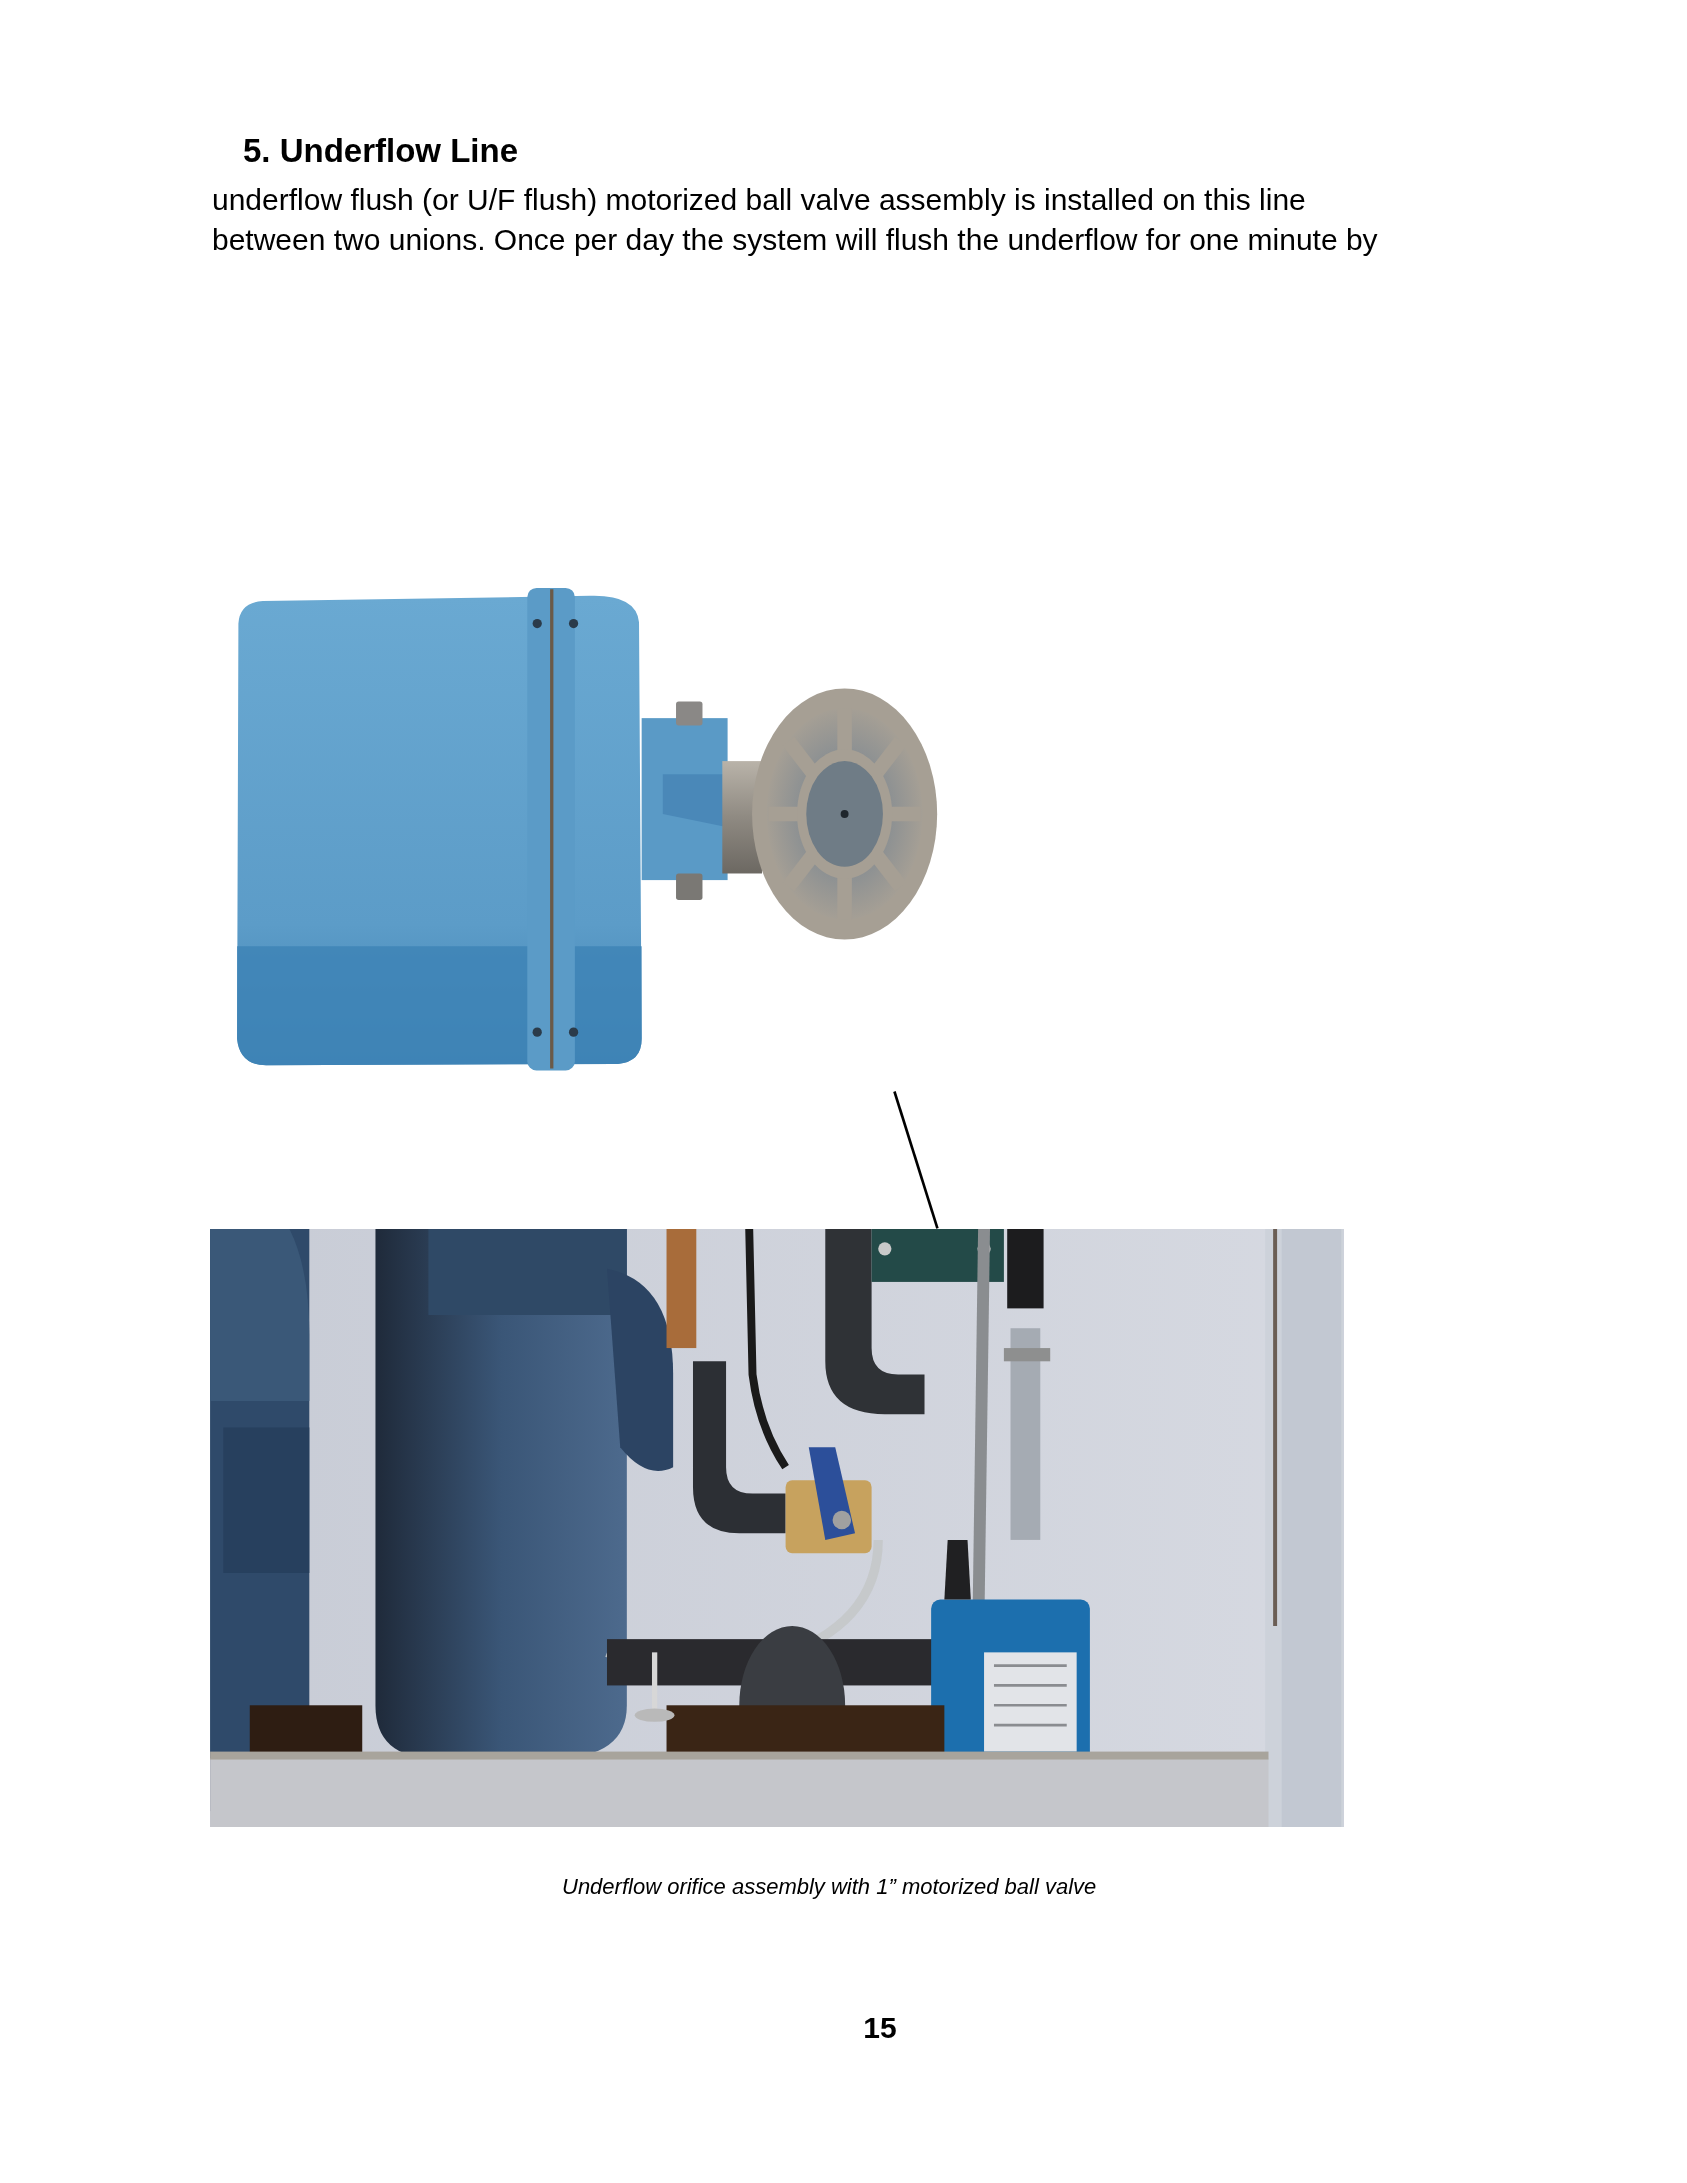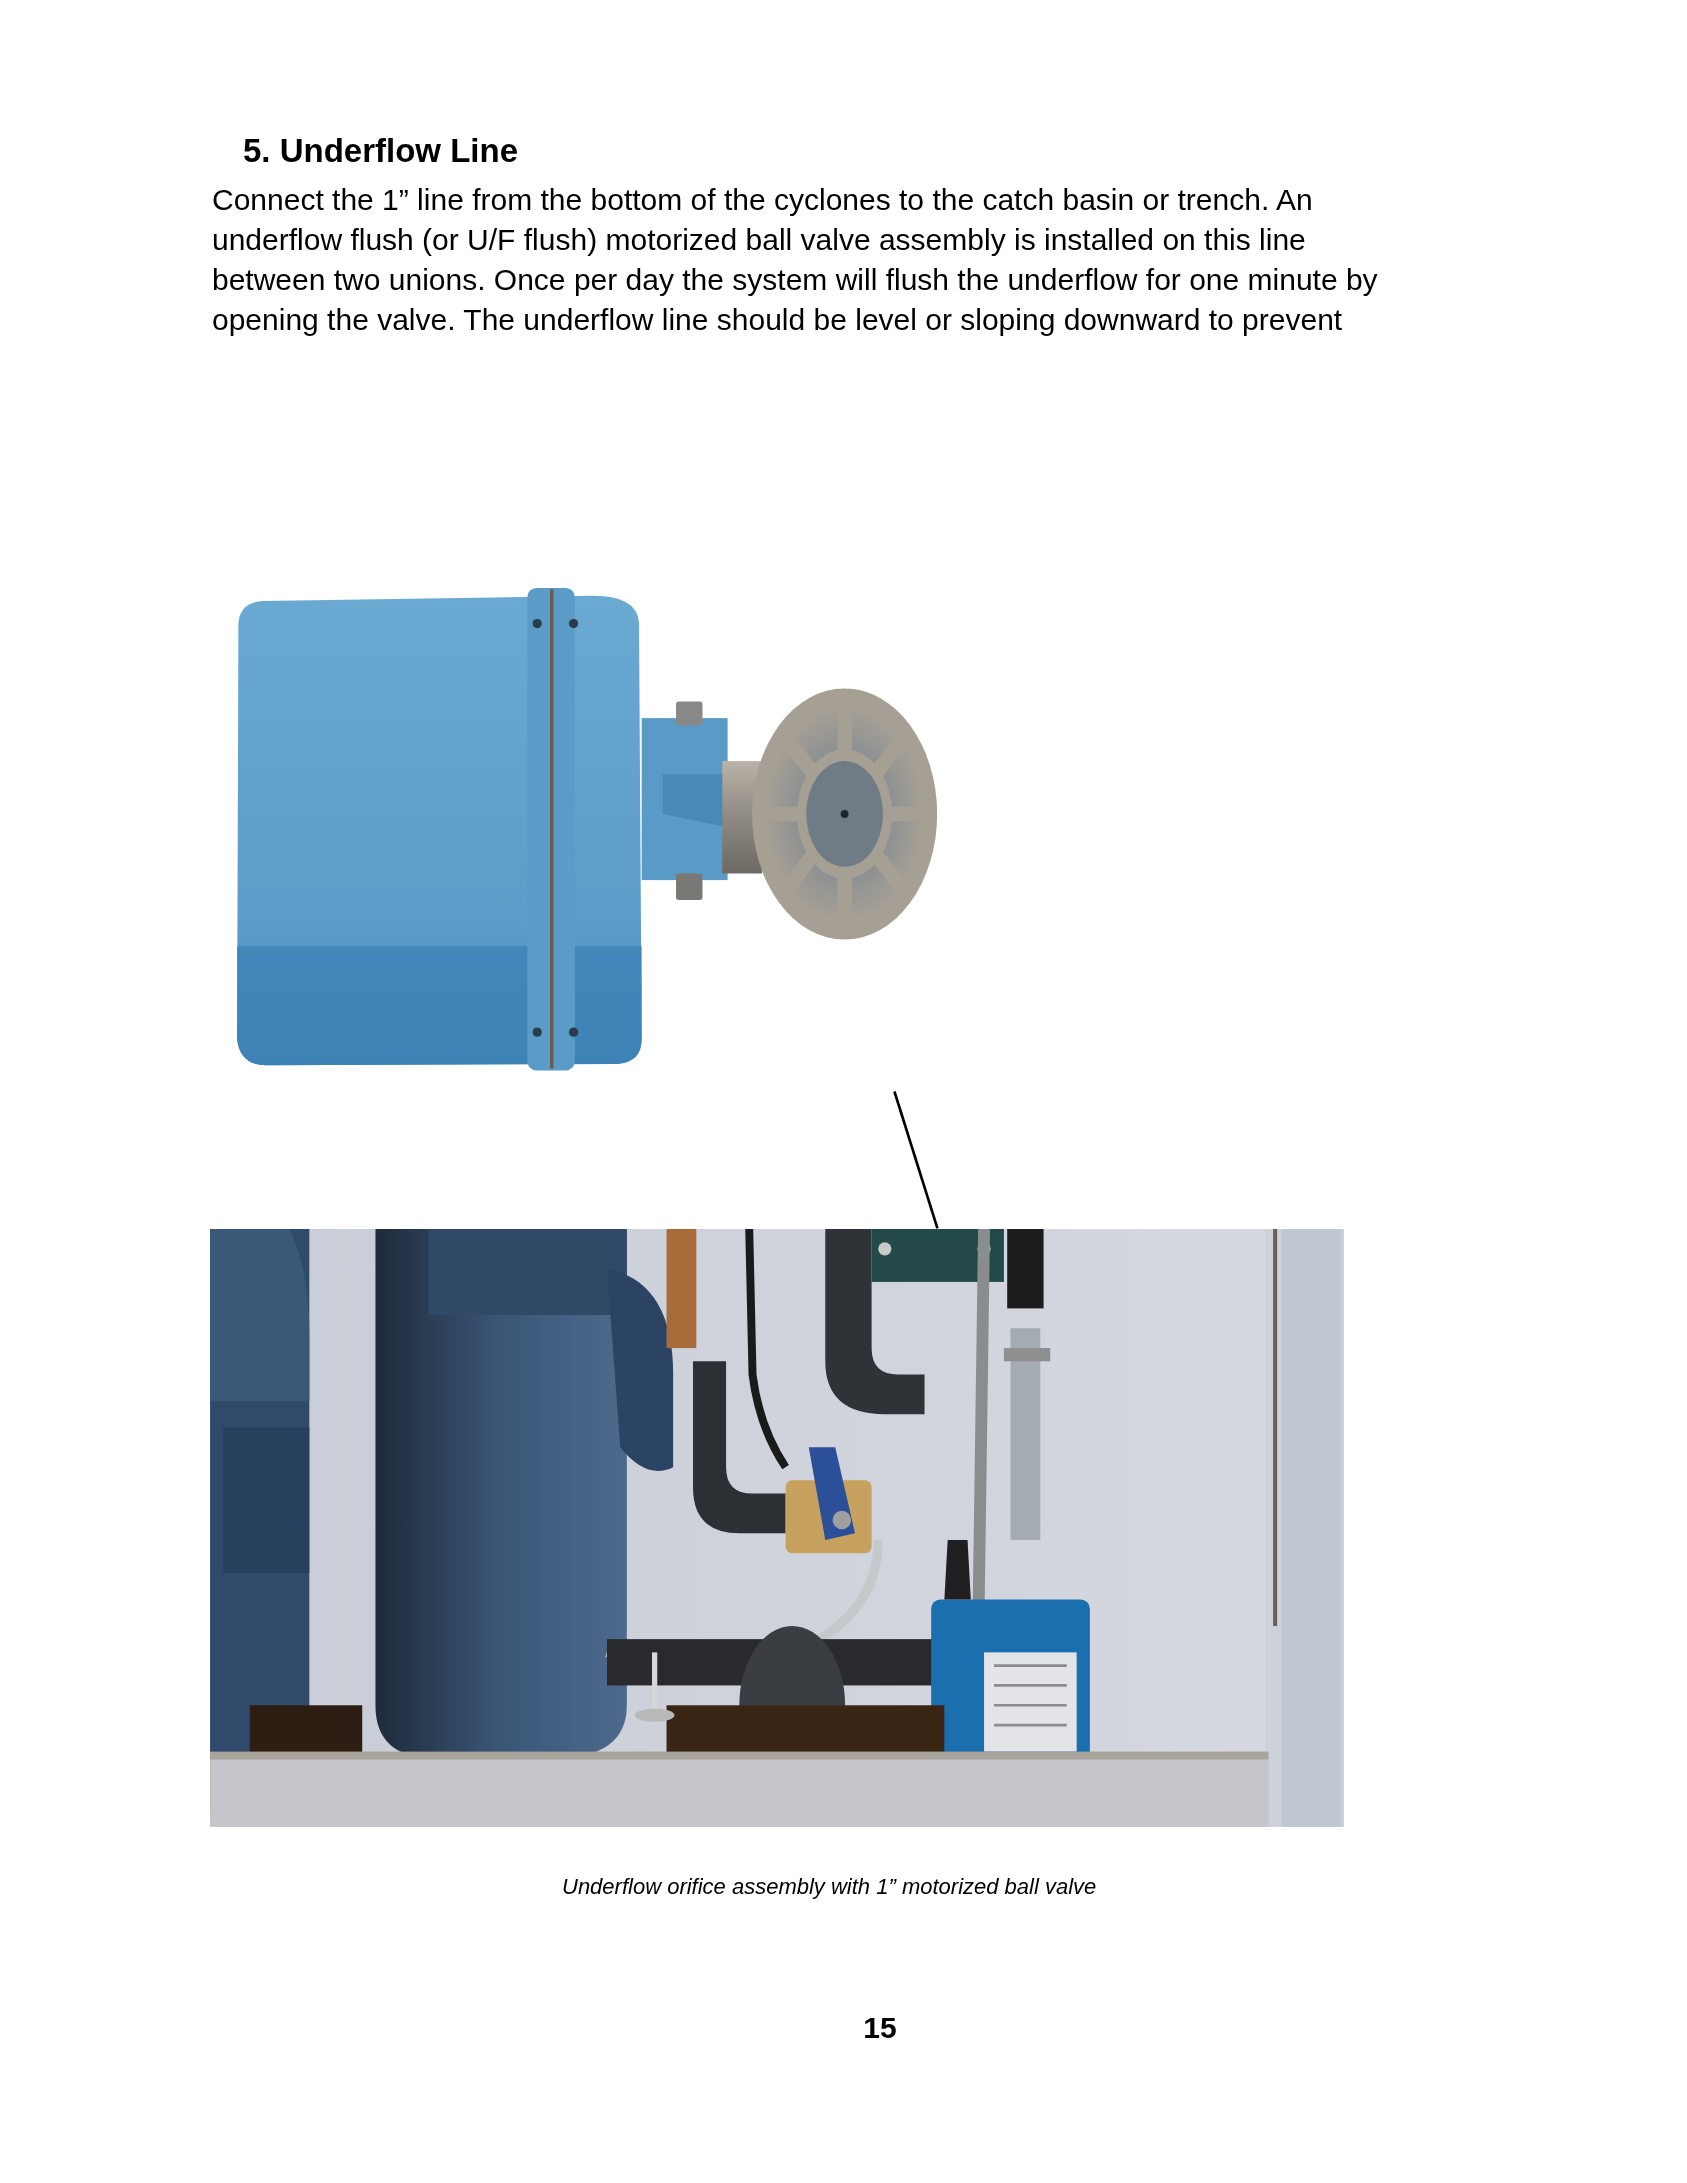--- a/index.html
+++ b/index.html
@@ -15,24 +15,22 @@
   .page-num { position: absolute; left: 0; width: 1760px; text-align: center; top: 2011px; font-size: 30px; font-weight: bold; }
   svg { display: block; }
   .callout { position: absolute; left: 0; top: 0; pointer-events: none; }
 </style>
 </head>
 <body>
 
 <div class="heading">5. Underflow Line</div>
 
 <div class="body-text">
-  <span class="line">Connect the 1” line from the bottom of the cyclones to the catch basin or trench. An</span>
   <span class="line">underflow flush (or U/F flush) motorized ball valve assembly is installed on this line</span>
   <span class="line">between two unions. Once per day the system will flush the underflow for one minute by</span>
-  <span class="line">opening the valve.  The underflow line should be level or sloping downward to prevent</span>
 </div>
 
 <div id="top-photo" class="photo" title="Motorized ball valve actuator (blue housing) with grey underflow orifice union">
   <svg width="1131" height="552" viewBox="0 0 1710 835">
     <defs>
       <linearGradient id="boxg" x1="0" y1="0" x2="0" y2="1">
         <stop offset="0" stop-color="#6aa9d2"></stop>
         <stop offset="0.7" stop-color="#5c9cc8"></stop>
         <stop offset="1" stop-color="#3f82b2"></stop>
       </linearGradient>

